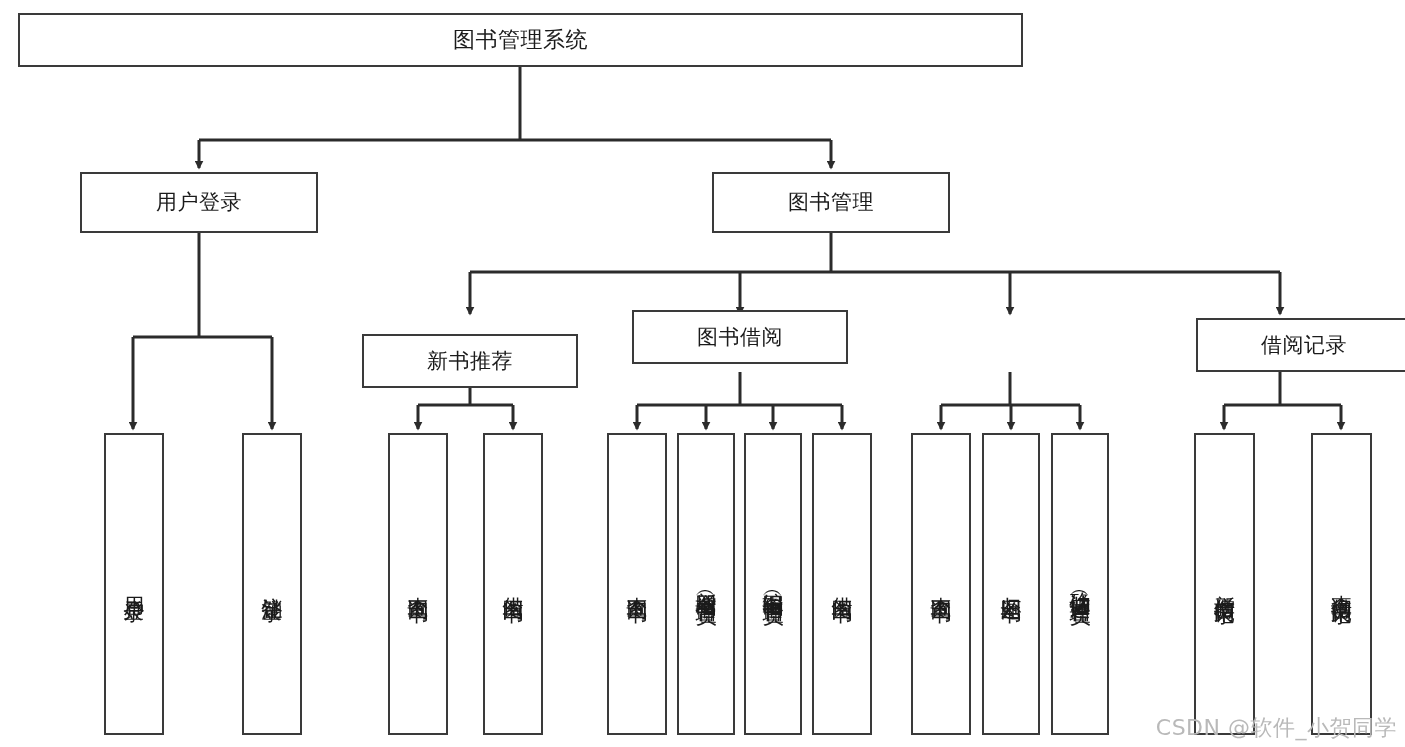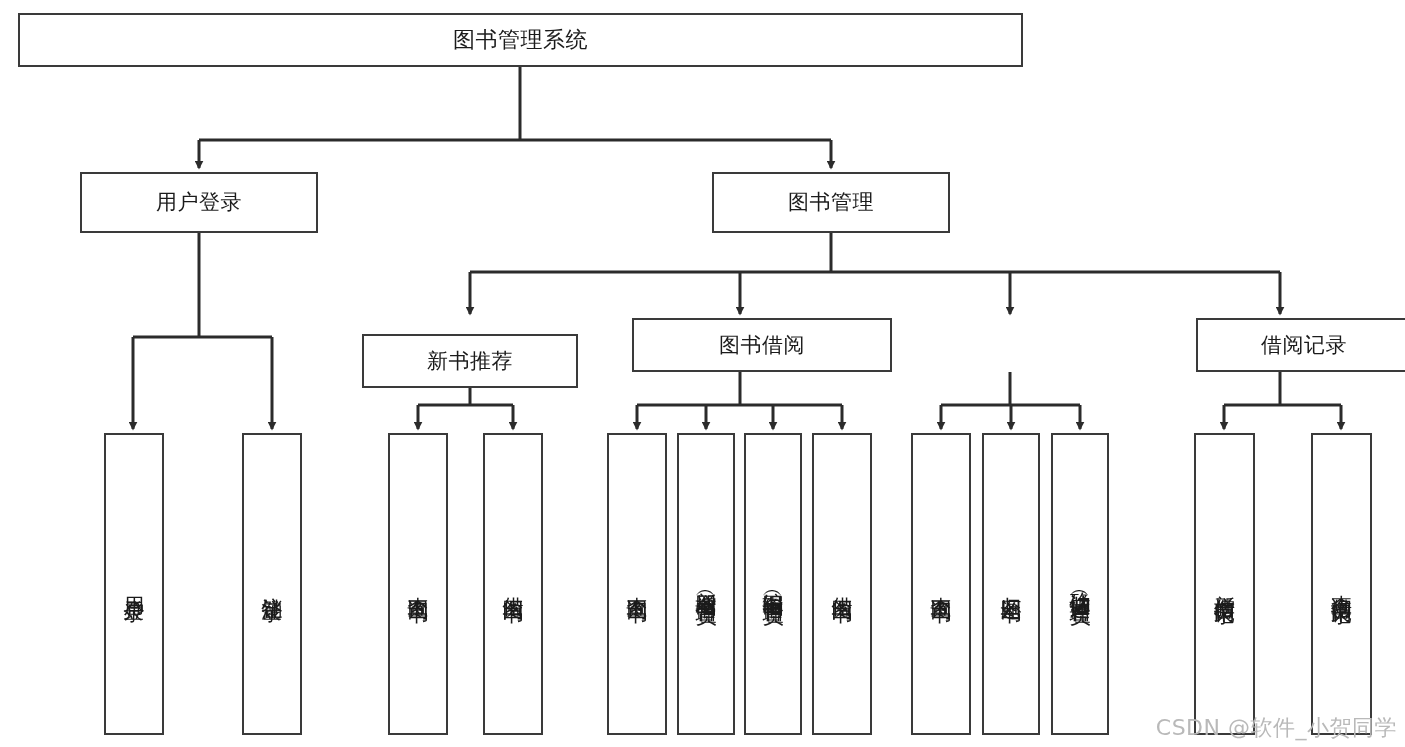--- a/index.html
+++ b/index.html
@@ -136,21 +136,21 @@
   <div class="node horiz" style="left:80px; top:172px; width:238px; height:61px;">
     <span class="node-label">用户登录</span>
   </div>
   <div class="node horiz" style="left:712px; top:172px; width:238px; height:61px;">
     <span class="node-label">图书管理</span>
   </div>
 
   <div class="node horiz" style="left:362px; top:334px; width:216px; height:54px;">
     <span class="node-label">新书推荐</span>
   </div>
-  <div class="node horiz" style="left:632px; top:318px; width:260px; height:54px;">
+  <div class="node horiz" style="left:632px; top:310px; width:216px; height:54px;">
     <span class="node-label">图书借阅</span>
   </div>
   <div class="node horiz" style="left:1172px; top:318px; width:216px; height:54px;margin-left:24px;">
     <span class="node-label">借阅记录</span>
   </div>
 
   <div class="node vert" style="left:104px; top:433px; width:60px; height:302px;">
     <span class="node-label">用户登录</span>
   </div>
   <div class="node vert" style="left:242px; top:433px; width:60px; height:302px;">

